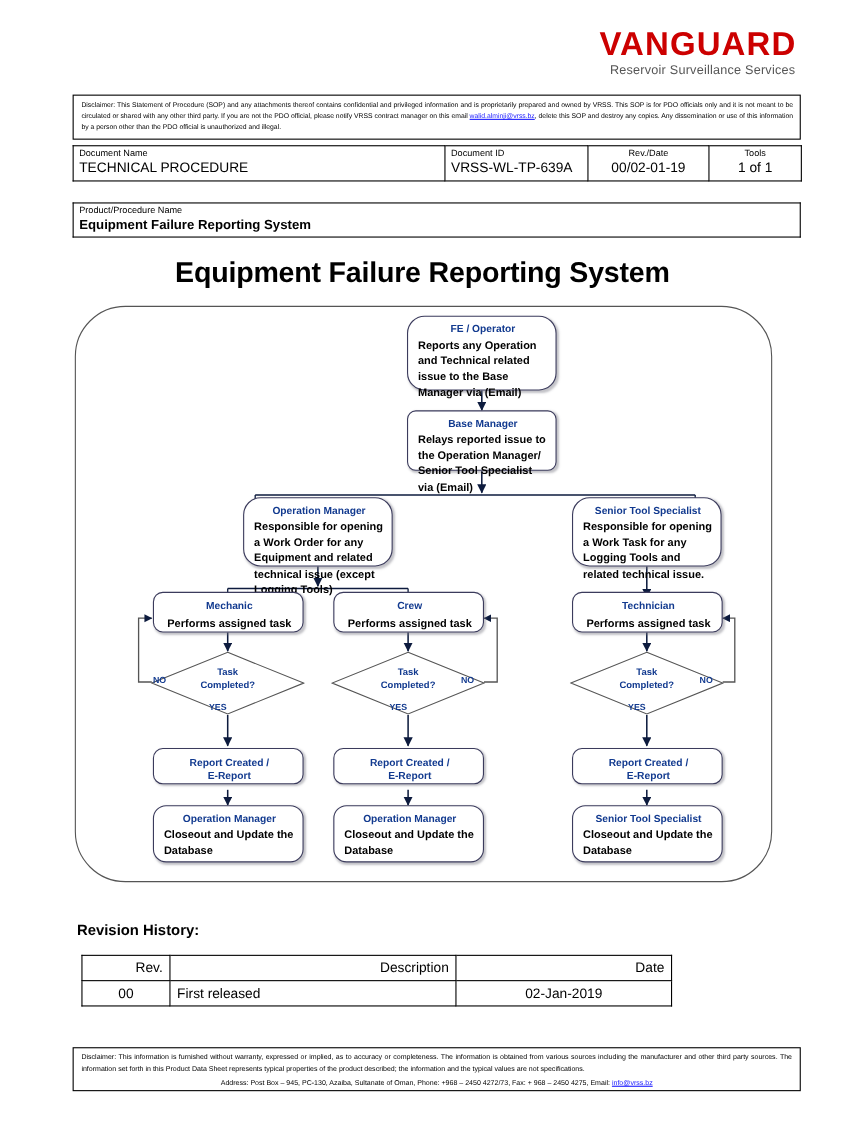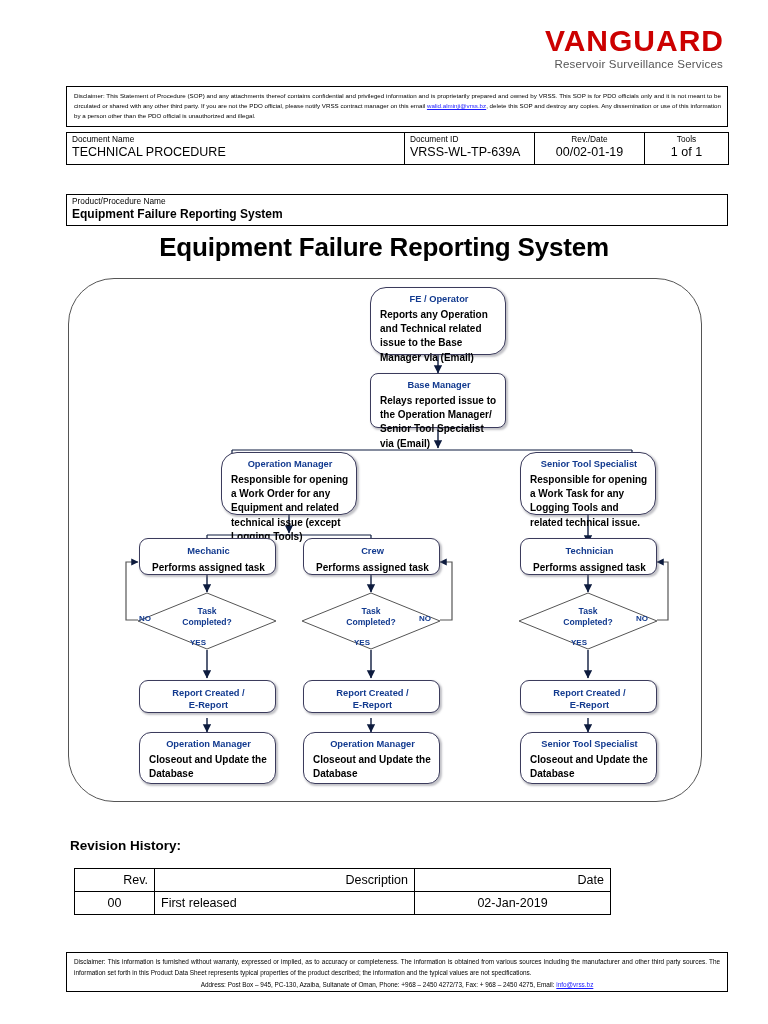--- a/index.html
+++ b/index.html
@@ -80,21 +80,21 @@
   }
   .hdr-value {
     font-size: 12.5px;
     padding: 0 5px 3px 5px;
     line-height: 1.25;
   }
   .center { text-align: center; }
   .bold { font-weight: bold; }
 
   #doc-table { left: 66px; top: 132px; width: 662px; }
-  #prod-table { left: 66px; top: 194px; width: 662px; }
+  #prod-table { left: 66px; top: 184px; width: 662px; }
 
   
   .main-title {
     position: absolute;
     left: 0;
     top: 232px;
     width: 768px;
     text-align: center;
     font-size: 26px;
     font-weight: bold;

